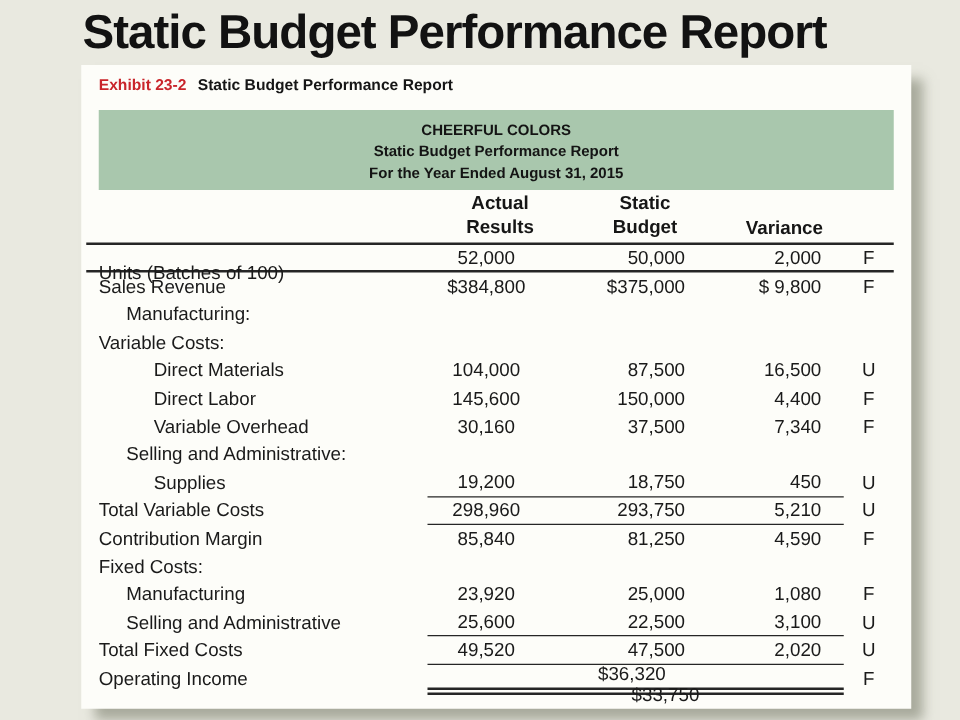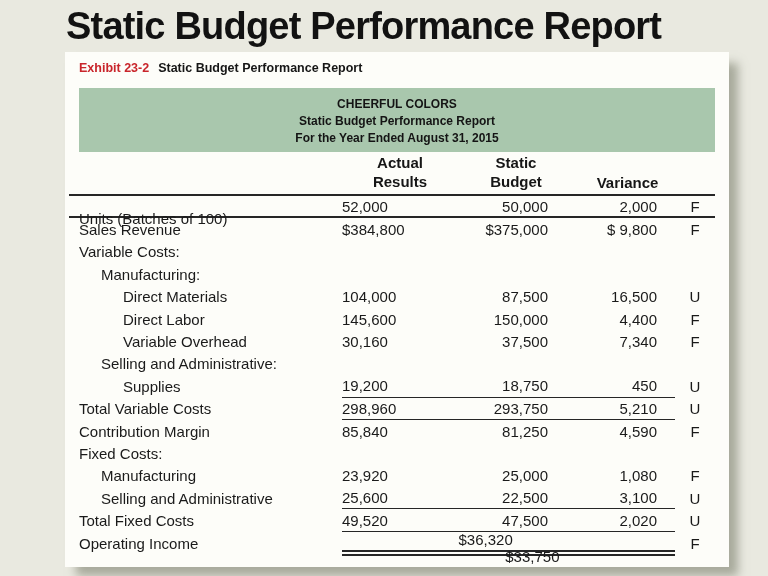--- a/index.html
+++ b/index.html
@@ -44,21 +44,21 @@
   .h-var { width:123px; padding-left:28px; padding-bottom:3px; text-align:center;margin-top:44px; }
   .hdr-row .fu { width:40px; }
 
   .table-body { }
   .row { display:flex; align-items:center; height:22.4px; font-size:15px; color:#1a1a1a; }
   .row.rule-below { border-bottom:2px solid #262626; }
   .row .lbl { flex:1; white-space:nowrap; }
   .row .nums { width:333px; display:flex; align-items:center; height:100%; }
   .row .nums.u-single { border-bottom:1.6px solid #262626; }
   .row .nums.u-double { border-bottom:6px double #262626; height:25px;flex-direction:column; }
-  .c-act { width:100px; text-align:left; padding-right:6px; }
+  .c-act { width:100px; text-align:center; padding-right:6px; }
   .c-sta { width:110px; text-align:right; padding-right:4px; }
   .c-var { width:123px; text-align:right; padding-right:18px; }
   .row .fu { width:40px; text-align:center; }
 </style>
 </head>
 <body>
 
 <div class="stage">
 
   <div class="slide-title">Static Budget Performance Report</div>
@@ -104,30 +104,30 @@
         <div class="row">
           <div class="lbl" style="padding-left: 10px;">Sales Revenue</div>
           <div class="nums">
             <div class="c-act">$384,800</div>
             <div class="c-sta">$375,000</div>
             <div class="c-var">$ 9,800</div>
           </div>
           <div class="fu">F</div>
         </div>
         <div class="row">
+          <div class="lbl" style="padding-left: 32px;">Manufacturing:</div>
+          <div class="nums">
+            <div class="c-act"></div>
+            <div class="c-sta"></div>
+            <div class="c-var"></div>
+          </div>
+          <div class="fu"></div>
+        </div>
+        <div class="row">
           <div class="lbl" style="padding-left: 10px;">Variable Costs:</div>
-          <div class="nums">
-            <div class="c-act"></div>
-            <div class="c-sta"></div>
-            <div class="c-var"></div>
-          </div>
-          <div class="fu"></div>
-        </div>
-        <div class="row">
-          <div class="lbl" style="padding-left: 32px;">Manufacturing:</div>
           <div class="nums">
             <div class="c-act"></div>
             <div class="c-sta"></div>
             <div class="c-var"></div>
           </div>
           <div class="fu"></div>
         </div>
         <div class="row">
           <div class="lbl" style="padding-left: 54px;">Direct Materials</div>
           <div class="nums">

